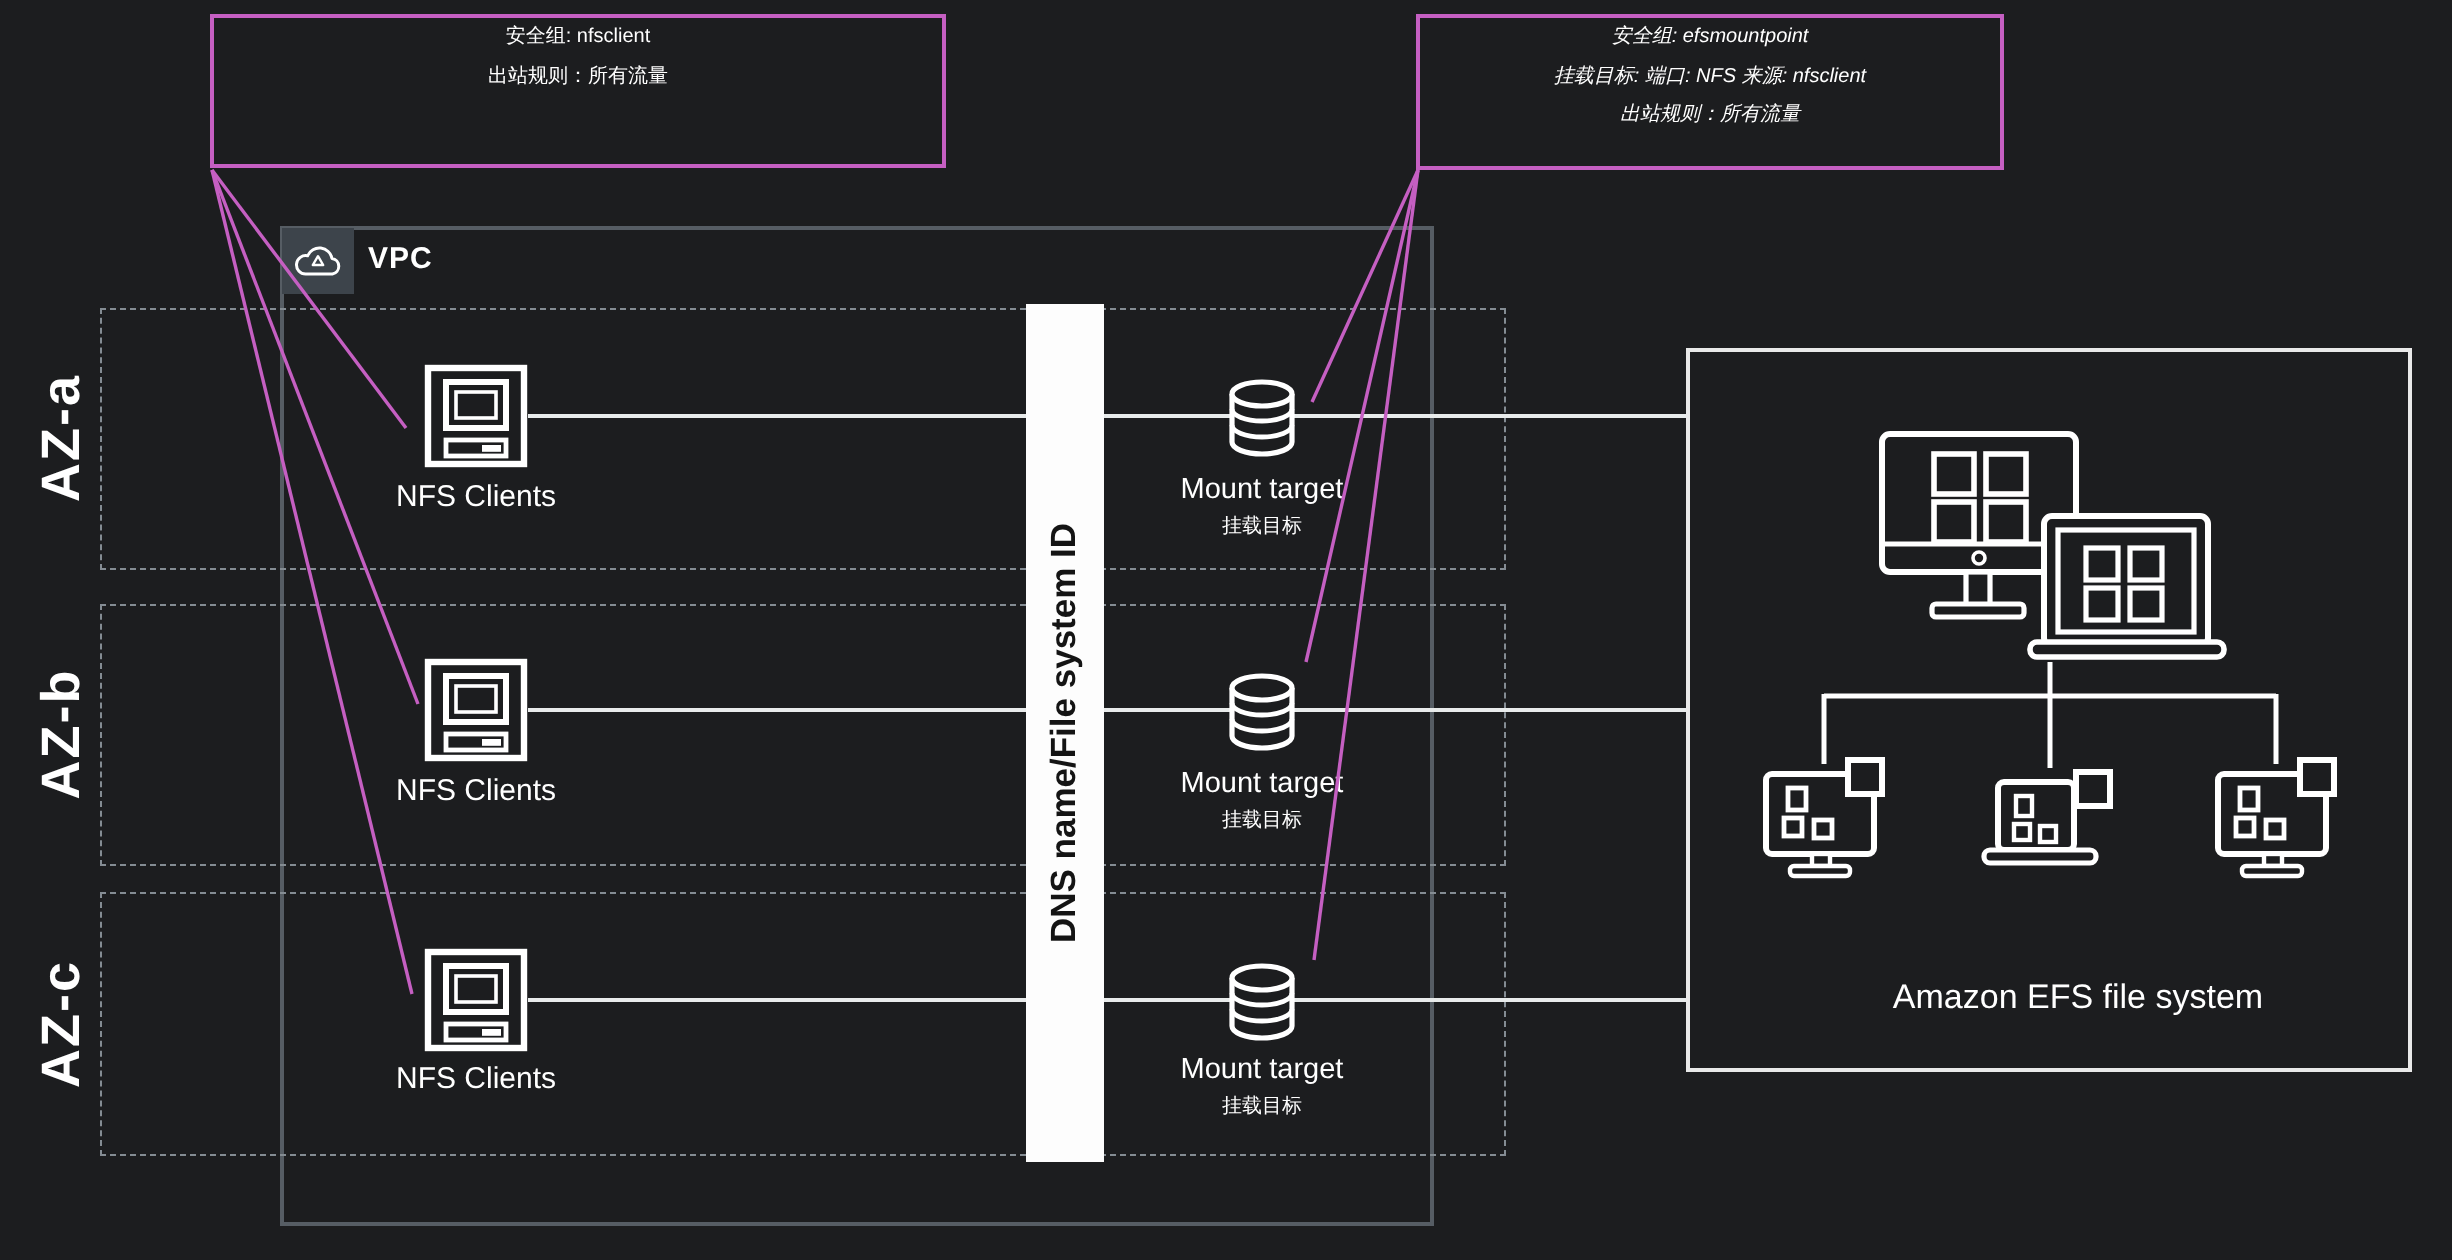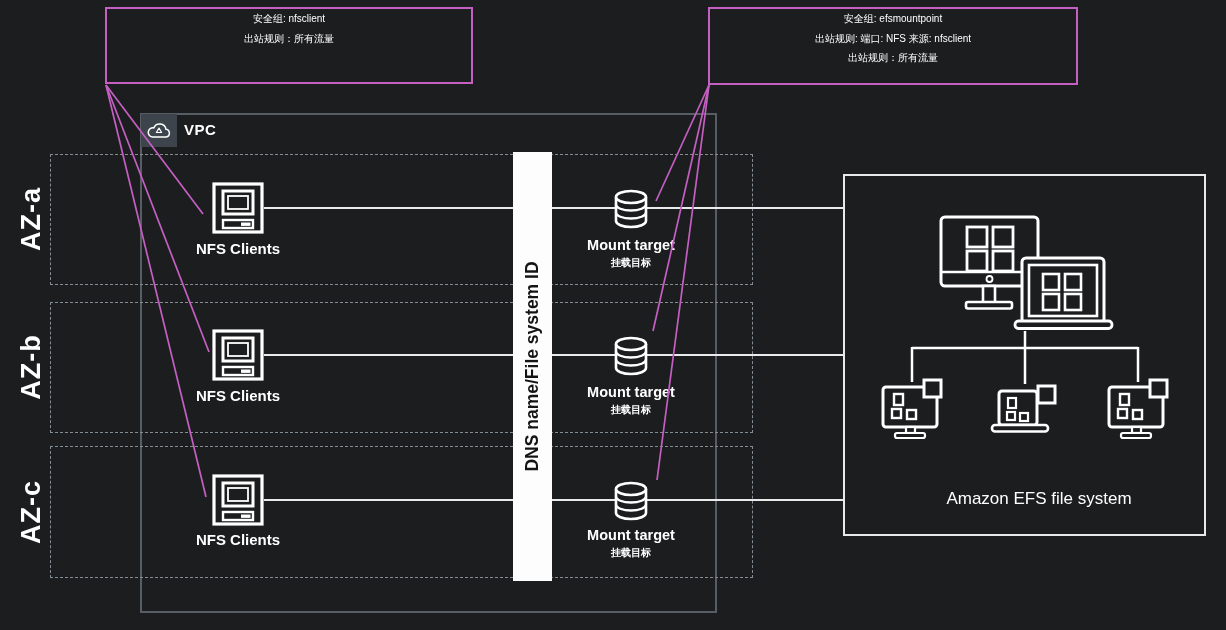--- a/index.html
+++ b/index.html
@@ -34,21 +34,21 @@
   }
   .vpc-label { position:absolute; font-size:15px; font-weight:700; letter-spacing:.5px; }
 
   
   .az-row { position:absolute; border:1.4px dashed #848c93; }
   .az-label {
     position:absolute; font-size:27px; font-weight:700; letter-spacing:1px;
     transform:translate(-50%,-50%) rotate(-90deg); white-space:nowrap;
   }
 
-  .node-label { position:absolute; width:160px; text-align:center; font-weight:700; }
+  .node-label { position:absolute; width:160px; text-align:center; font-weight:400; }
   .nfs-label  { font-size:15px; }
   .mt-label   { font-size:14.5px; }
   .mt-label-zh{ font-size:10px; }
 
   
   .dns-bar {
     position:absolute; background:#fdfdfd;
     display:flex; align-items:center; justify-content:center;
   }
   .dns-bar span {
@@ -218,20 +218,20 @@
     <line x1="709" y1="85" x2="656" y2="201" stroke="#c55fc2" stroke-width="1.7"></line>
     <line x1="709" y1="85" x2="653" y2="331" stroke="#c55fc2" stroke-width="1.7"></line>
     <line x1="709" y1="85" x2="657" y2="480" stroke="#c55fc2" stroke-width="1.7"></line>
   </svg>
 
   <div class="layer-callout">
     <div class="callout" style="left:105px; top:7px; width:368px; height:77px;">
       <div>安全组: nfsclient</div>
       <div>出站规则：所有流量</div>
     </div>
-    <div class="callout" style="left:708px; top:7px; width:370px; height:78px;">
+    <div class="callout" style="left:708px; top:7px; width:294px; height:78px;font-style:italic;">
       <div>安全组: efsmountpoint</div>
-      <div>出站规则: 端口: NFS 来源: nfsclient</div>
+      <div>挂载目标: 端口: NFS 来源: nfsclient</div>
       <div>出站规则：所有流量</div>
     </div>
   </div>
 
 </div>
 
 </body></html>

